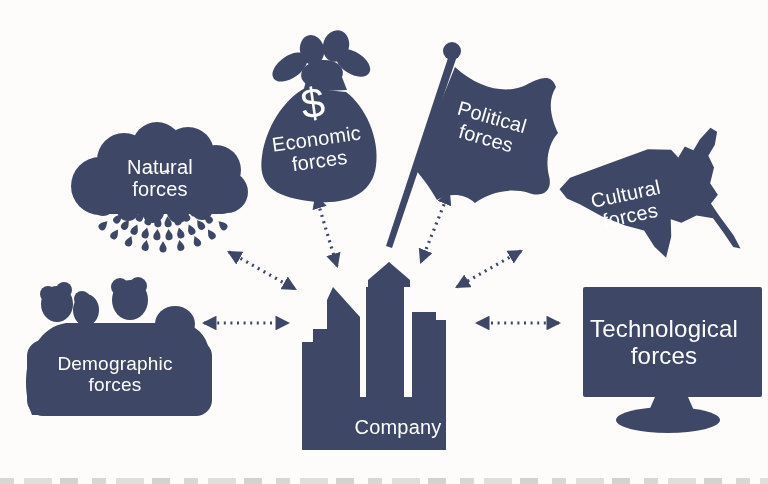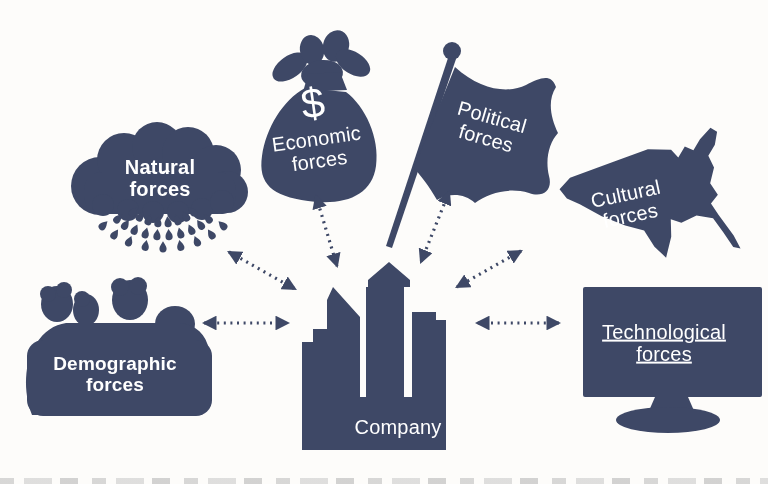--- a/index.html
+++ b/index.html
@@ -145,47 +145,47 @@
     <g>
       <line class="arrow" x1="229" y1="252" x2="295" y2="289" marker-start="url(#ah)" marker-end="url(#ah)"></line>
       <line class="arrow" x1="316" y1="196" x2="337" y2="266" marker-start="url(#ah)" marker-end="url(#ah)"></line>
       <line class="arrow" x1="449" y1="192" x2="421" y2="262" marker-start="url(#ah)" marker-end="url(#ah)"></line>
       <line class="arrow" x1="521" y1="251" x2="457" y2="287" marker-start="url(#ah)" marker-end="url(#ah)"></line>
       <line class="arrow" x1="559" y1="323" x2="477" y2="323" marker-start="url(#ah)" marker-end="url(#ah)"></line>
       <line class="arrow" x1="204" y1="323" x2="288" y2="323" marker-start="url(#ah)" marker-end="url(#ah)"></line>
     </g>
   </svg>
 
-  <div class="lbl" style="left:160px;top:178px;font-size:20px;transform:translate(-50%,-50%);font-weight:bold;">
+  <div class="lbl" style="left:160px;top:178px;font-size:20px;transform:translate(-50%,-50%);">
     <span>Natural</span>
     <span>forces</span>
   </div>
 
   <div class="lbl" style="left:313px;top:103px;font-size:42px;transform:translate(-50%,-50%) rotate(-8deg);">$</div>
   <div class="lbl" style="left:318px;top:150px;font-size:20px;transform:translate(-50%,-50%) rotate(-8deg);">
     <span>Economic</span>
     <span>forces</span>
   </div>
 
   <div class="lbl" style="left:489px;top:128px;font-size:20px;transform:translate(-50%,-50%) rotate(16deg);">
     <span>Political</span>
     <span>forces</span>
   </div>
 
   <div class="lbl" style="left:628px;top:205px;font-size:20px;transform:translate(-50%,-50%) rotate(-12deg);">
     <span>Cultural</span>
     <span>forces</span>
   </div>
 
-  <div class="lbl" style="left:664px;top:343px;font-size:20px;transform:translate(-50%,-50%);text-decoration:underline;">
+  <div class="lbl" style="left:664px;top:343px;font-size:24px;transform:translate(-50%,-50%);">
     <span>Technological</span>
     <span>forces</span>
   </div>
 
-  <div class="lbl" style="left:115px;top:374px;font-size:19px;transform:translate(-50%,-50%);font-weight:bold;">
+  <div class="lbl" style="left:115px;top:374px;font-size:19px;transform:translate(-50%,-50%);">
     <span>Demographic</span>
     <span>forces</span>
   </div>
 
   <div class="lbl" style="left:374px;top:427px;font-size:20px;transform:translate(-50%,-50%);margin-left:24px;">Company</div>
 
   <div class="cutoff-strip"></div>
 </div>
 
 </body></html>

